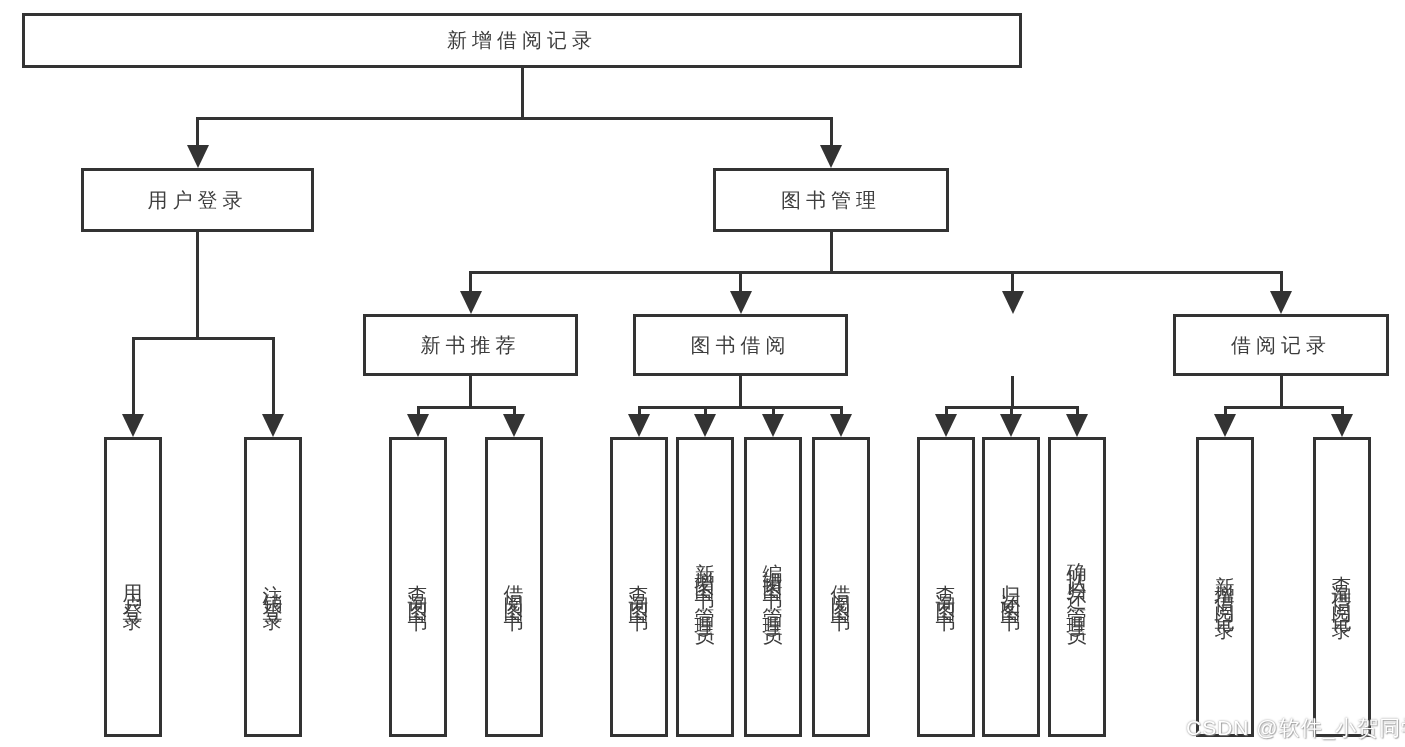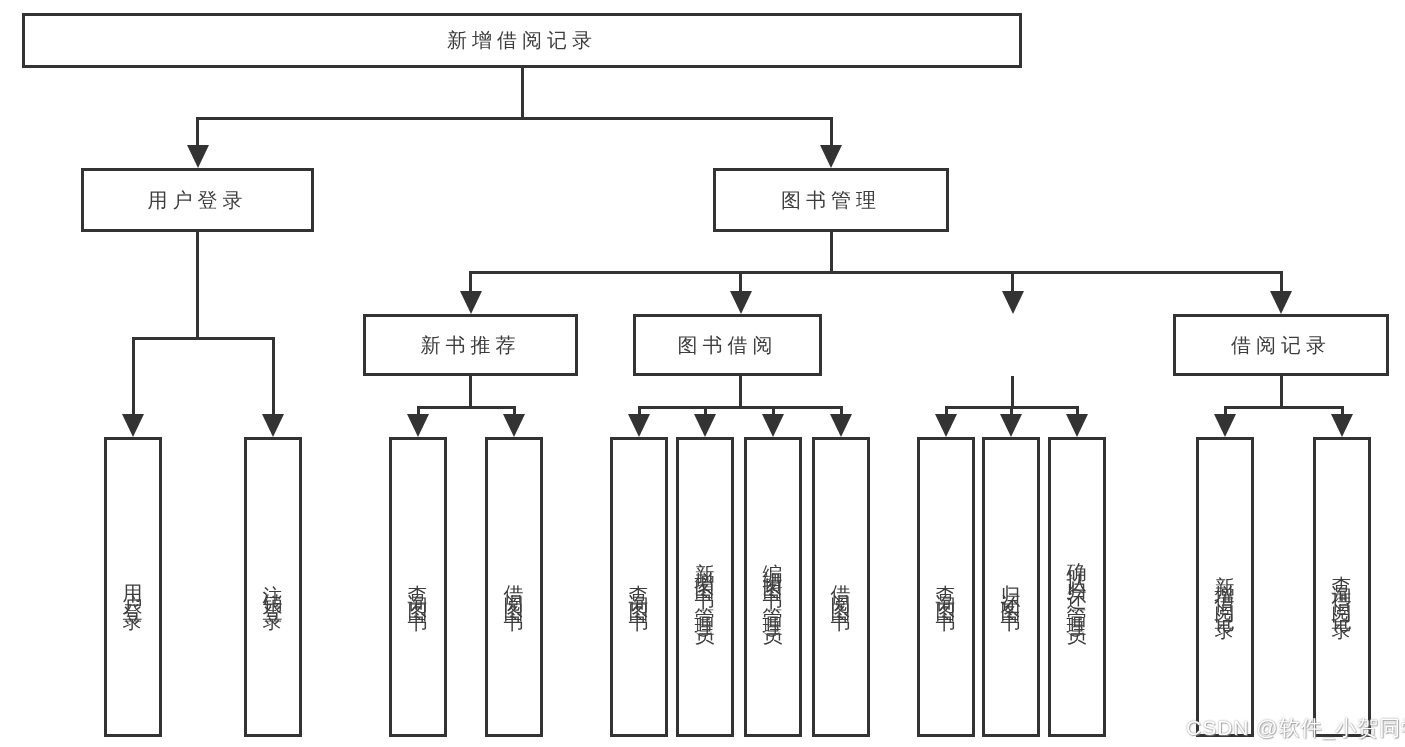--- a/index.html
+++ b/index.html
@@ -77,21 +77,21 @@
   <div class="vl" style="left:469px;top:271px;height:23px;"></div>
   <div class="ar" style="left:460px;top:291px;"></div>
   <div class="vl" style="left:739px;top:271px;height:23px;"></div>
   <div class="ar" style="left:730px;top:291px;"></div>
   <div class="vl" style="left:1011px;top:271px;height:23px;"></div>
   <div class="ar" style="left:1002px;top:291px;"></div>
   <div class="vl" style="left:1280px;top:271px;height:23px;"></div>
   <div class="ar" style="left:1270px;top:291px;"></div>
 
   <div class="bx" style="left:363px;top:314px;width:215px;height:62px;">新书推荐</div>
-  <div class="bx" style="left:633px;top:314px;width:189px;height:62px;">图书借阅</div>
+  <div class="bx" style="left:633px;top:314px;width:215px;height:62px;">图书借阅</div>
   <div class="bx" style="left:1173px;top:314px;width:216px;height:62px;text-align:center;">借阅记录</div>
 
   <div class="vl" style="left:469px;top:376px;height:33px;"></div>
   <div class="hl" style="left:417px;top:406px;width:99px;"></div>
   <div class="vl" style="left:417px;top:406px;height:11px;"></div>
   <div class="ar" style="left:407px;top:414px;"></div>
   <div class="vl" style="left:513px;top:406px;height:11px;"></div>
   <div class="ar" style="left:503px;top:414px;"></div>
 
   <div class="vl" style="left:739px;top:376px;height:33px;"></div>

